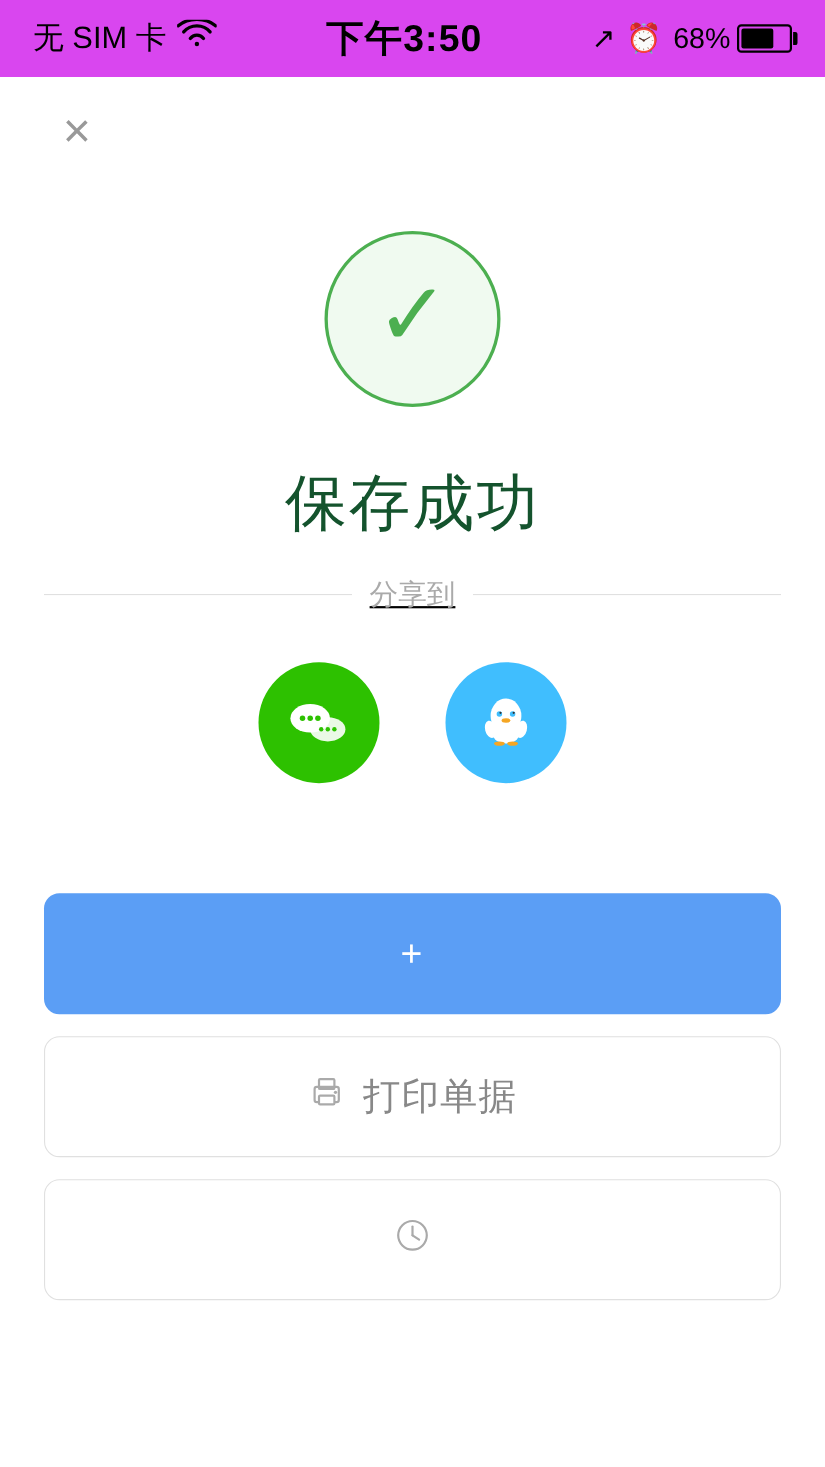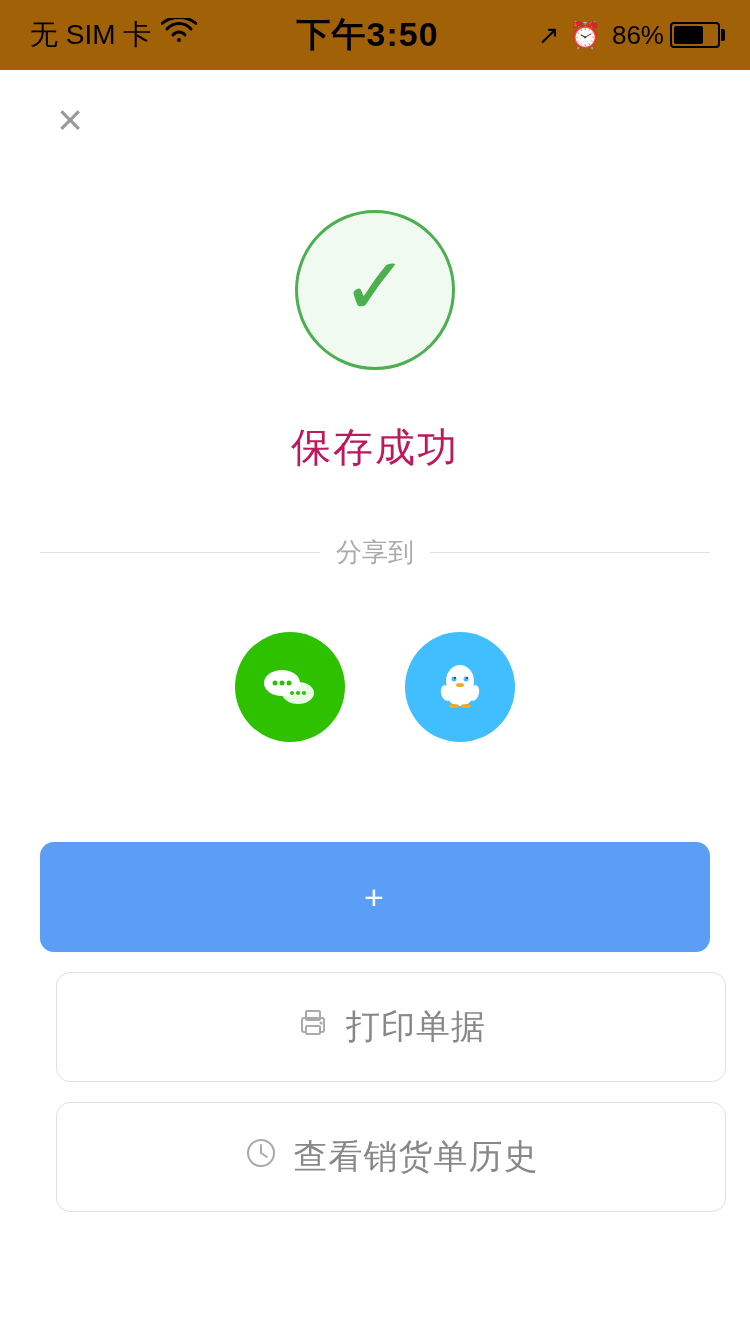--- a/index.html
+++ b/index.html
@@ -14,21 +14,21 @@
       min-height: 1334px;
       background: #ffffff;
       font-family: -apple-system, "PingFang SC", "Helvetica Neue", Arial, sans-serif;
       overflow-x: hidden;
     }
 
     
     .status-bar {
       width: 100%;
       height: 70px;
-      background: #a16207;
+      background: #d946ef;
       display: flex;
       align-items: center;
       justify-content: space-between;
       padding: 0 30px;
     }
 
     .status-left {
       display: flex;
       align-items: center;
       gap: 10px;
@@ -135,38 +135,39 @@
 
     .checkmark {
       color: #4CAF50;
       font-size: 80px;
       line-height: 1;
       margin-top: -6px;
     }
 
     
     .success-title {
-      font-size: 40px;
+      font-size: 56px;
       font-weight: 400;
-      color: #be185d;
-      margin-bottom: 60px;
+      color: #14532d;
+      margin-bottom: 27px;
       letter-spacing: 2px;
     }
 
     
     .share-section {
       width: 100%;
       margin-bottom: 50px;
     }
 
     .share-divider {
       display: flex;
       align-items: center;
       gap: 16px;
-      margin-bottom: 62px;
+      margin-bottom: 44px;
+      text-decoration: underline;
     }
 
     .divider-line {
       flex: 1;
       height: 1px;
       background: #e0e0e0;
     }
 
     .share-label {
       font-size: 26px;
@@ -233,21 +234,20 @@
       border: 1px solid #e0e0e0;
       border-radius: 14px;
       font-size: 34px;
       color: #888;
       display: flex;
       align-items: center;
       justify-content: center;
       gap: 16px;
       cursor: pointer;
       letter-spacing: 1px;
-      margin-left: 16px;
     }
 
     .btn-icon {
       font-size: 34px;
     }
 
     
     .wechat-svg {
       width: 64px;
       height: 64px;
@@ -272,21 +272,21 @@
         <path d="M6 11 C9 7.5 13.3 5.5 18 5.5 C22.7 5.5 27 7.5 30 11" stroke="#000" stroke-width="3" stroke-linecap="round" fill="none"></path>
         <path d="M1 5.5 C5.5 1.5 11.5 -0.5 18 -0.5 C24.5 -0.5 30.5 1.5 35 5.5" stroke="#000" stroke-width="3" stroke-linecap="round" fill="none"></path>
       </svg>
     </span>
   </div>
   <div class="status-center">下午3:50</div>
   <div class="status-right">
     <span style="font-size:26px;">↗</span>
     <span style="font-size:26px;">⏰</span>
     <div class="battery-container">
-      <span>86%</span>
+      <span>68%</span>
       <div class="battery-icon">
         <div class="battery-fill"></div>
       </div>
     </div>
   </div>
 </div>
 
 <div class="close-button">
   <span class="close-x">×</span>
 </div>
@@ -367,17 +367,16 @@
     </button>
 
     <button class="btn-secondary">
       <span class="btn-icon">
         <svg width="34" height="34" viewBox="0 0 34 34" fill="none" xmlns="http://www.w3.org/2000/svg">
           <circle cx="17" cy="17" r="13" stroke="#aaa" stroke-width="2" fill="none"></circle>
           <line x1="17" y1="9" x2="17" y2="17" stroke="#aaa" stroke-width="2" stroke-linecap="round"></line>
           <line x1="17" y1="17" x2="23" y2="21" stroke="#aaa" stroke-width="2" stroke-linecap="round"></line>
         </svg>
       </span>
-      <span>查看销货单历史</span>
     </button>
 
   </div>
 </div>
 
 </body></html>

